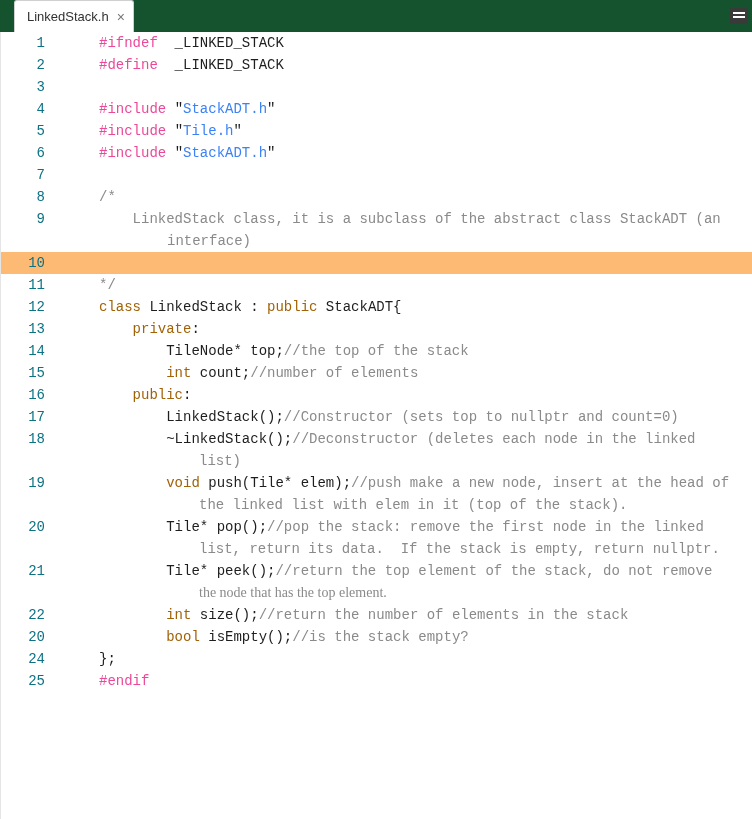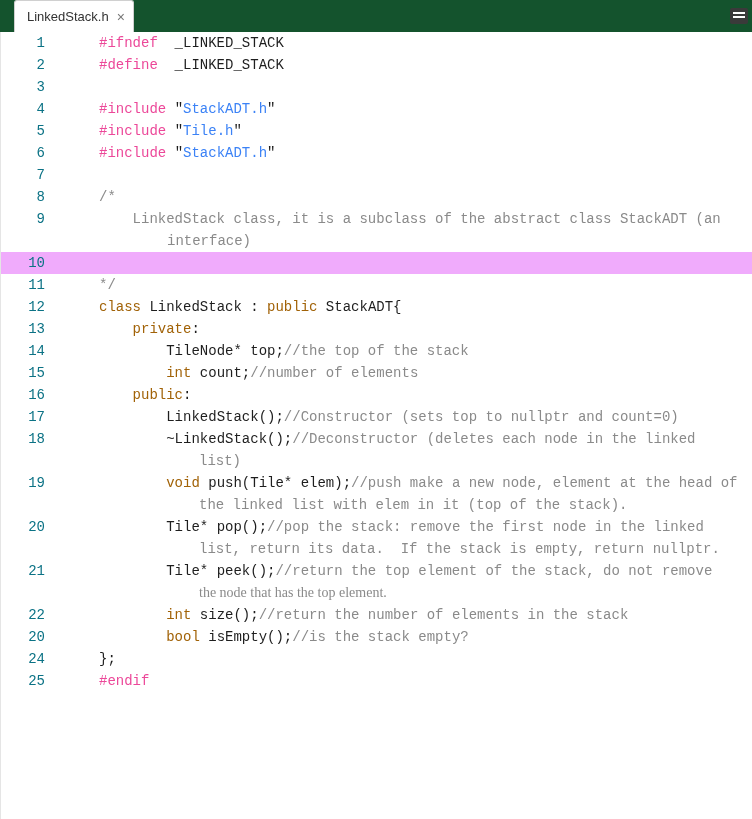--- a/index.html
+++ b/index.html
@@ -72,21 +72,21 @@
     flex-shrink: 0;
     user-select: none;
   }
   .code {
     white-space: pre-wrap;
     word-break: break-word;
     padding-right: 10px;
     flex: 1;
     color: #1e1e1e;
   }
-  .highlight { background: #f0abfc; }
+  .highlight { background: #fdba74; }
   .kw { color: #a16207; }
   .pp { color: #ec4899; }
   .str { color: #3b82f6; }
   .cmt { color: #8a8a8a; }
   .continuation .gutter { color: transparent; }
   .continuation .code { padding-left: 0; }
 </style>
 </head>
 <body>
 
@@ -174,21 +174,21 @@
     <div class="line">
       <div class="gutter">18</div>
       <div class="code" style="padding-left: 36px;"><span>        ~LinkedStack();</span><span class="cmt">//Deconstructor (deletes each node in the linked </span></div>
     </div>
     <div class="line continuation">
       <div class="gutter"></div>
       <div class="code" style="padding-left: 136px;"><span class="cmt">list)</span></div>
     </div>
     <div class="line">
       <div class="gutter">19</div>
-      <div class="code" style="padding-left: 36px;"><span>        </span><span class="kw">void</span><span> push(Tile* elem);</span><span class="cmt">//push make a new node, element at the head of </span></div>
+      <div class="code" style="padding-left: 36px;"><span>        </span><span class="kw">void</span><span> push(Tile* elem);</span><span class="cmt">//push make a new node, insert at the head of </span></div>
     </div>
     <div class="line continuation">
       <div class="gutter"></div>
       <div class="code" style="padding-left: 136px;"><span class="cmt">the linked list with elem in it (top of the stack).</span></div>
     </div>
     <div class="line">
       <div class="gutter">20</div>
       <div class="code" style="padding-left: 36px;"><span>        Tile* pop();</span><span class="cmt">//pop the stack: remove the first node in the linked </span></div>
     </div>
     <div class="line continuation">

